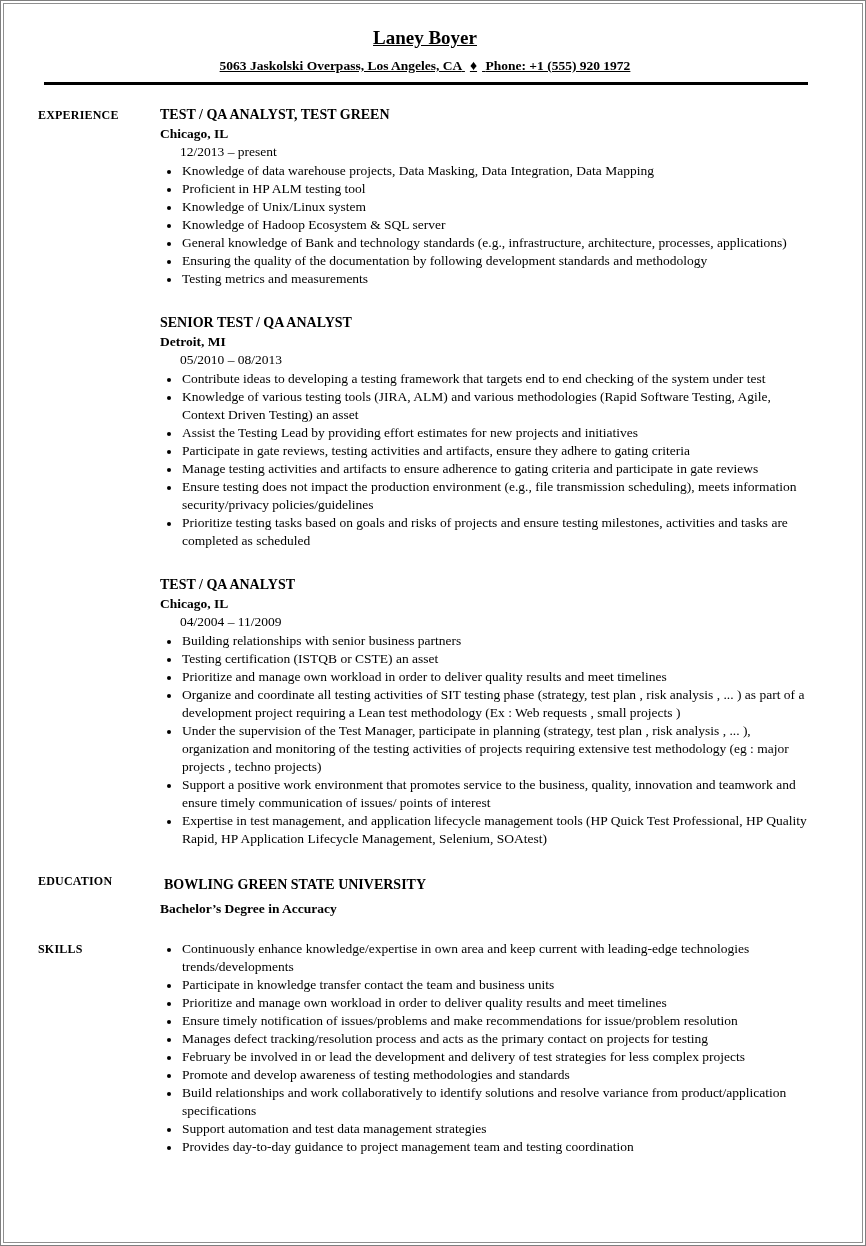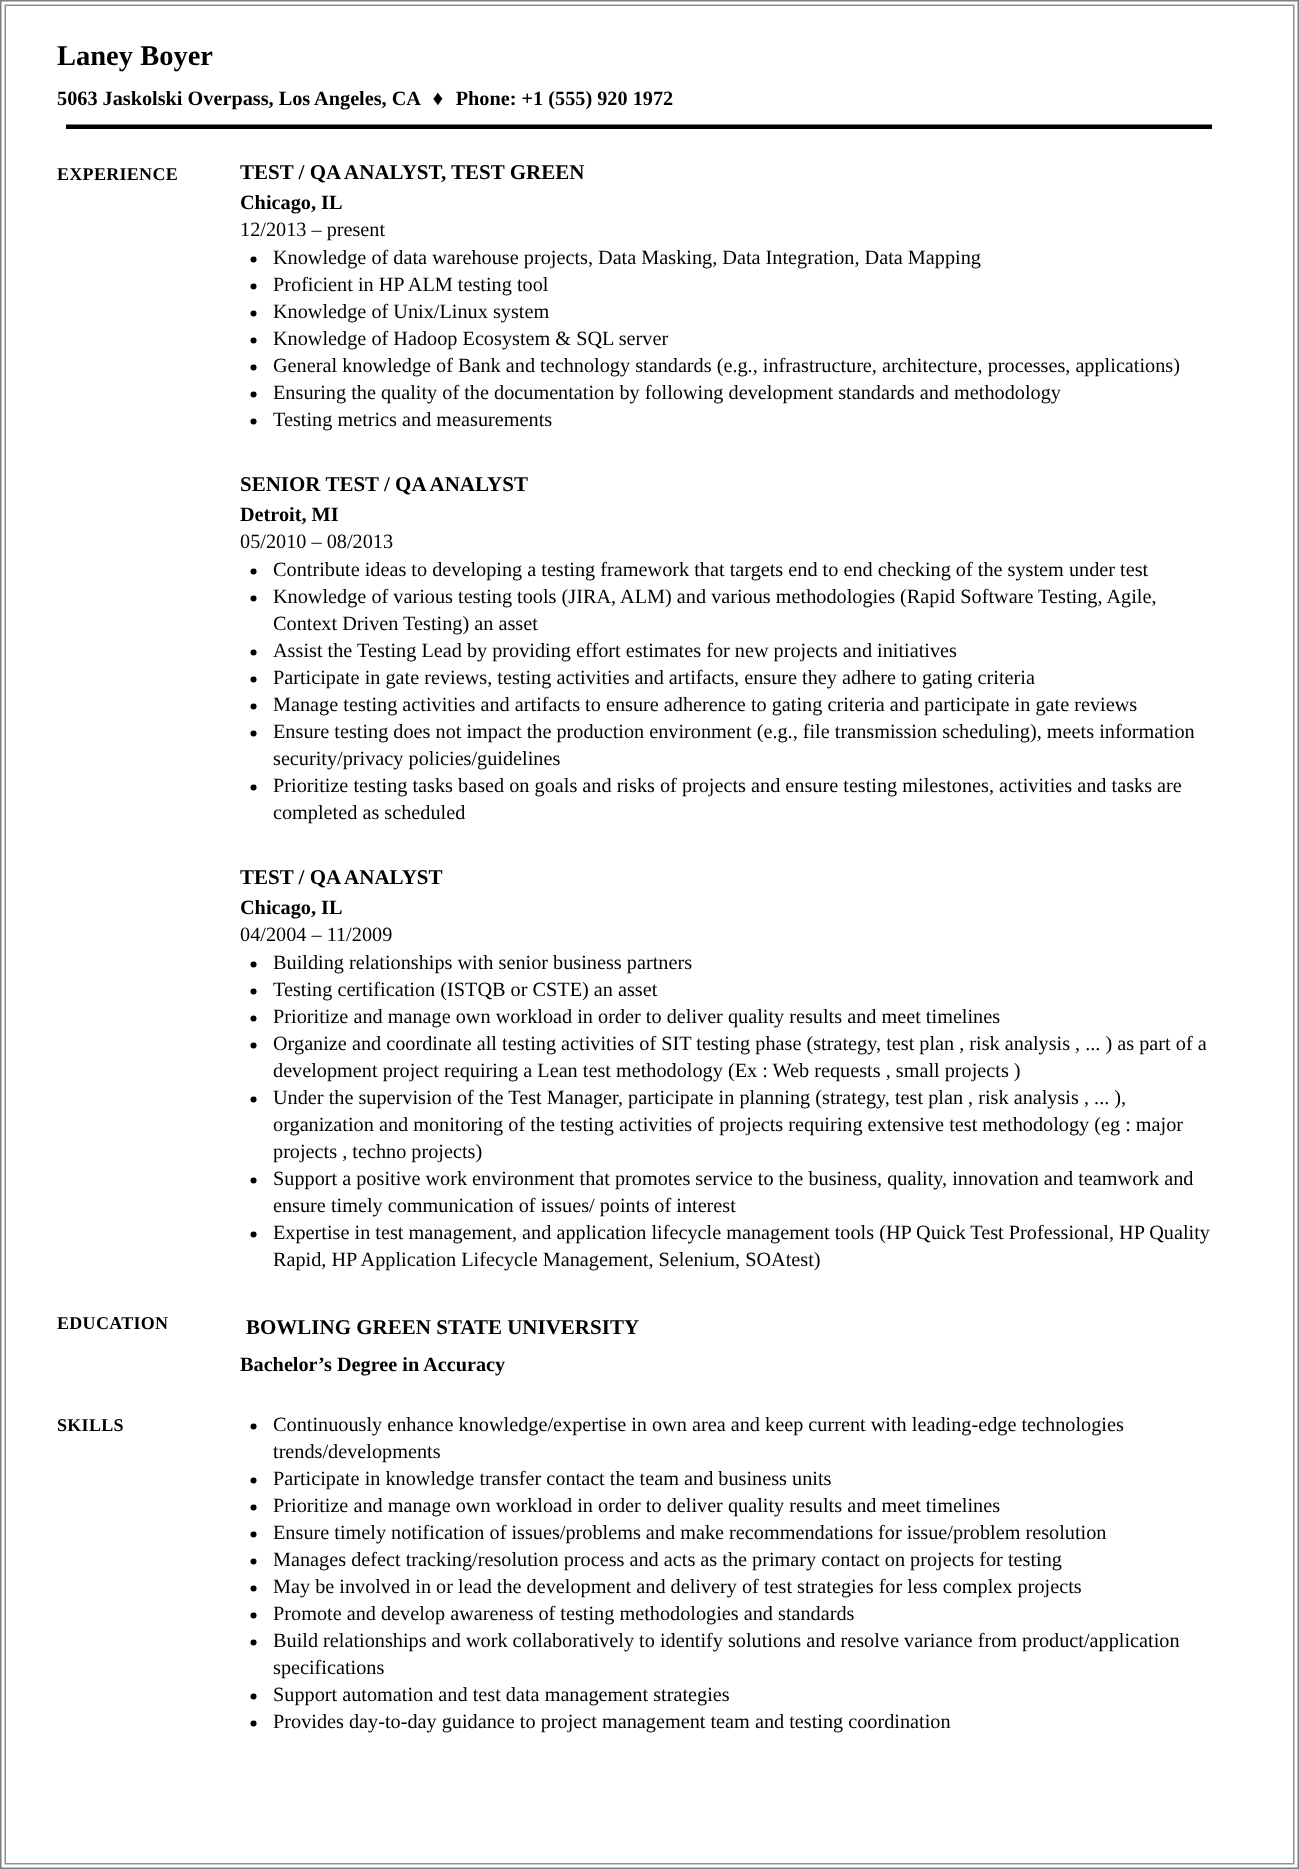--- a/index.html
+++ b/index.html
@@ -16,21 +16,21 @@
     border: 1px solid #8f8f8f;
     width: 100%;
     height: 100%;
     padding: 22px 50px 40px 34px;
     font-family: "Liberation Serif", "DejaVu Serif", serif;
     color: #000000;
     font-size: 13.5px;
     line-height: 18px;
   }
   
-  .resume-header { text-align: left; }
+  .resume-header { text-align: center; text-decoration: underline; }
   .person-name {
     margin: 0;
     font-size: 19px;
     line-height: 24px;
     font-weight: bold;
   }
   .contact-line {
     margin: 7px 0 0 0;
     font-weight: bold;
     font-size: 13.5px;
@@ -55,21 +55,21 @@
   .section-content { flex: 1; min-width: 0; }
   
   .job + .job { margin-top: 25px; }
   .job-title {
     margin: 0;
     font-size: 14px;
     line-height: 20px;
     font-weight: bold;
   }
   .job-location { font-weight: bold; line-height: 18px; }
-  .job-dates { line-height: 17px; }
+  .job-dates { line-height: 17px; margin-left: 20px; }
   ul.bullets {
     margin: 2px 0 0 0;
     padding-left: 21px;
     list-style: disc outside;
   }
   ul.bullets li { line-height: 18px; padding-left: 1px; }
   ul.bullets li::marker { font-size: 12px; }
   
   .school-name { margin: 4px; font-size: 14px; line-height: 20px; font-weight: bold; }
   .degree { font-weight: bold; line-height: 19px; }
@@ -155,21 +155,21 @@
 
     <section class="section-row skills">
       <div class="section-label">SKILLS</div>
       <div class="section-content">
         <ul class="bullets">
           <li>Continuously enhance knowledge/expertise in own area and keep current with leading-edge technologies trends/developments</li>
           <li>Participate in knowledge transfer contact the team and business units</li>
           <li>Prioritize and manage own workload in order to deliver quality results and meet timelines</li>
           <li>Ensure timely notification of issues/problems and make recommendations for issue/problem resolution</li>
           <li>Manages defect tracking/resolution process and acts as the primary contact on projects for testing</li>
-          <li>May be involved in or lead the development and delivery of test strategies for less complex projects</li>
+          <li>February be involved in or lead the development and delivery of test strategies for less complex projects</li>
           <li>Promote and develop awareness of testing methodologies and standards</li>
           <li>Build relationships and work collaboratively to identify solutions and resolve variance from product/application specifications</li>
           <li>Support automation and test data management strategies</li>
           <li>Provides day-to-day guidance to project management team and testing coordination</li>
         </ul>
       </div>
     </section>
 
   </div>
 </div>

